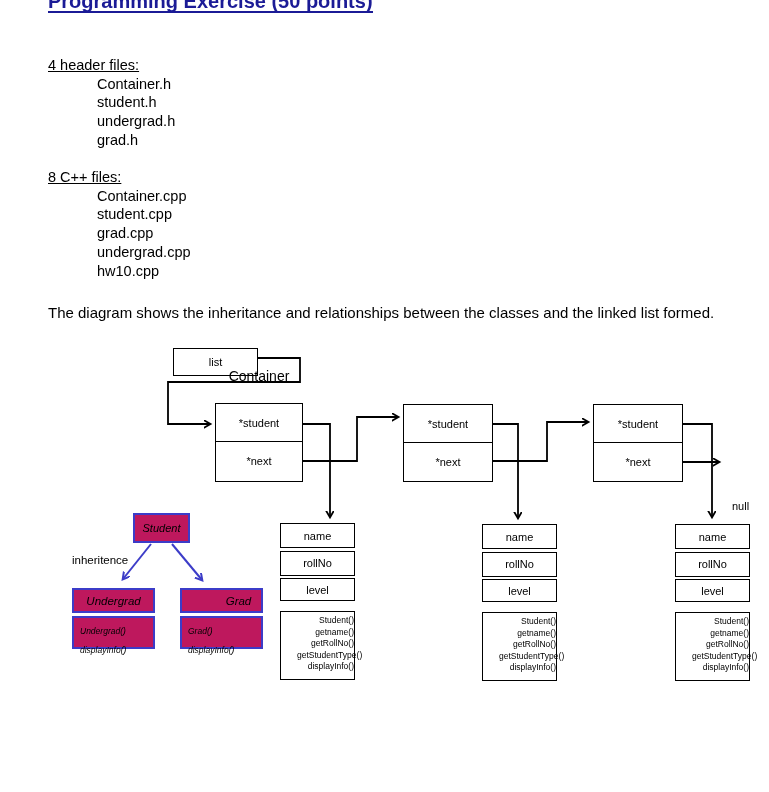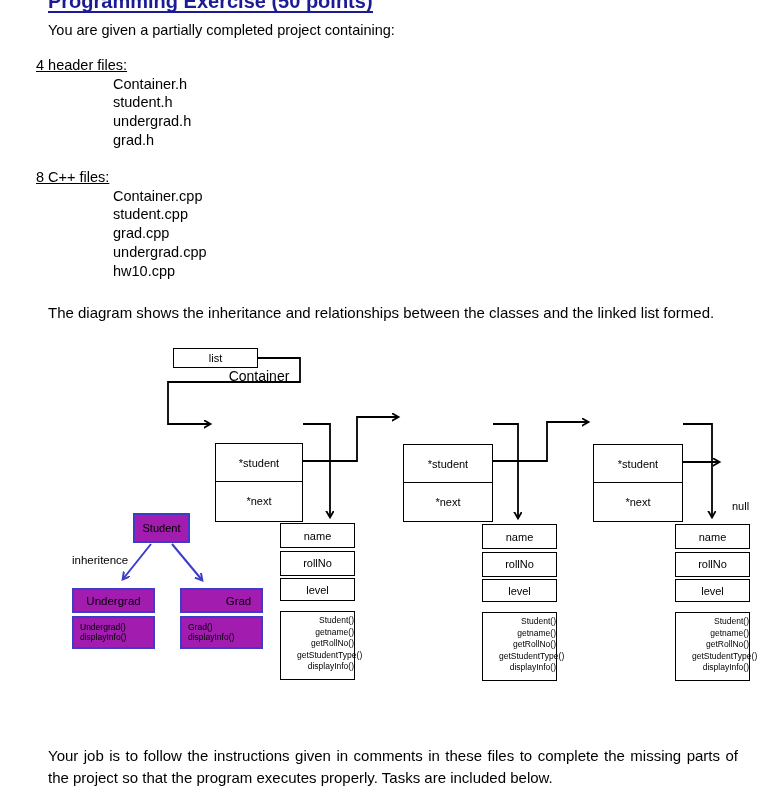--- a/index.html
+++ b/index.html
@@ -9,55 +9,54 @@
   }
   
   .title {
     position:absolute; left:48px; top:-9px; font-size:20px; line-height:20px;
     font-weight:bold; color:var(--title-heading);
     border-bottom:2.5px solid var(--title-heading); padding-bottom:0px;
     white-space:nowrap;
   }
   .para { position:absolute; font-size:14.5px; line-height:19px; }
   .jpara { position:absolute; font-size:15px; line-height:22px; text-align:justify; }
-  .filesec { position:absolute; left:36px; font-size:14.5px; line-height:18.7px; }
+  .filesec { position:absolute; left:48px; font-size:14.5px; line-height:18.7px; }
   .filesec .sec-label { text-decoration:underline; }
-  .filesec .file-item { margin-left:77px; }
+  .filesec .file-item { margin-left:49px; }
   
   .diagram { position:absolute; left:0; top:340px; width:769px; height:345px; }
   .diagram svg { position:absolute; left:0; top:0; }
   .dline { stroke:var(--diagram-line); stroke-width:1.8; fill:none; }
   .blueline { stroke:var(--class-box); stroke-width:2; fill:none; }
   .mk-black { stroke:var(--diagram-line); stroke-width:1.8; fill:none; }
   .mk-blue  { stroke:var(--class-box);  stroke-width:2;   fill:none; }
   .abs { position:absolute; box-sizing:border-box; }
   .bbox { border:1.5px solid var(--diagram-line); background:#fff; }
   .center { display:flex; align-items:center; justify-content:center; }
   .small { font-size:11px; }
-  .node { width:90px; height:78px;margin-top:40px; }
+  .node { width:90px; height:78px; }
   .node .cell { height:37px; display:flex; align-items:center; justify-content:center; font-size:11px; }
   .node .cell.first { border-bottom:1.5px solid var(--diagram-line); }
   .objbox { width:75px;text-align:right; }
   .objbox .fcell { border:1.5px solid var(--diagram-line); background:#fff; height:23px;
     margin-bottom:2.5px; display:flex; align-items:center; justify-content:center; font-size:11px; }
   .objbox .fcell.lvl { height:21px; margin-bottom:10px; }
   .objbox .mcell { border:1.5px solid var(--diagram-line); background:#fff; height:64px;
     font-size:8.5px; line-height:11.6px; padding:3px 0 0 16px; white-space:pre-line; }
-  .classbox { border:2.5px solid var(--class-box); background:#a21caf; }
+  .classbox { border:2.5px solid var(--class-box); background:#be185d;font-style:italic; }
   .classhdr { display:flex; align-items:center; justify-content:center; font-size:11.5px; }
-  .classbody { font-size:8.5px; line-height:10px; padding:4px 0 0 6px; white-space:pre-line; }
+  .classbody { font-size:8.5px; line-height:19px; padding:4px 0 0 6px; white-space:pre-line; }
 </style>
 </head>
 <body>
 
 <div class="page">
 
   <div class="title">Programming Exercise (50 points)</div>
 
-  <div class="para" style="left:48px; top:21px;">You are given a partially completed project containing:</div>
 
   <div class="filesec" style="top:56px;">
     <div class="sec-label">4 header files:</div>
     <div class="file-item">Container.h</div>
     <div class="file-item">student.h</div>
     <div class="file-item">undergrad.h</div>
     <div class="file-item">grad.h</div>
   </div>
 
   <div class="filesec" style="top:168px;">
@@ -86,21 +85,21 @@
       <path class="dline" d="M303,84 L330,84 L330,177" marker-end="url(#ab)"></path>
       <path class="dline" d="M303,121 L357,121 L357,77 L398,77" marker-end="url(#ab)"></path>
       <path class="dline" d="M493,84 L518,84 L518,178" marker-end="url(#ab)"></path>
       <path class="dline" d="M493,121 L547,121 L547,82 L588,82" marker-end="url(#ab)"></path>
       <path class="dline" d="M683,84 L712,84 L712,177" marker-end="url(#ab)"></path>
       <path class="dline" d="M683,122 L719,122" marker-end="url(#ab)"></path>
       <path class="blueline" d="M151,204 L123,239" marker-end="url(#au)"></path>
       <path class="blueline" d="M172,204 L202,240" marker-end="url(#au)"></path>
     </svg>
 
-    <div class="abs bbox center small" style="left:173px; top:8px; width:85px; height:20px;text-align:right;">list</div>
+    <div class="abs bbox center small" style="left:173px; top:8px; width:85px; height:28px;text-align:right;">list</div>
 
     <div class="abs center" style="left:215px; top:28px; width:88px; height:15px; font-size:14px;">Container</div>
 
     <div class="abs bbox node" style="left:215px; top:63px; width:88px; height:79px;">
       <div class="cell first">*student</div>
       <div class="cell">*next</div>
     </div>
 
     <div class="abs bbox node" style="left:403px; top:64px;">
       <div class="cell first">*student</div>
@@ -151,15 +150,14 @@
 
     <div class="abs classbox classhdr" style="left:72px; top:248px; width:83px; height:25px;">Undergrad</div>
     <div class="abs classbox classbody" style="left:72px; top:276px; width:83px; height:33px;">Undergrad()
 displayInfo()</div>
 
     <div class="abs classbox classhdr" style="left:180px; top:248px; width:83px; height:25px;padding-left:34px;">Grad</div>
     <div class="abs classbox classbody" style="left:180px; top:276px; width:83px; height:33px;">Grad()
 displayInfo()</div>
   </div>
 
-  <div class="jpara" style="left:48px; top:745px; width:690px;">Your job is to follow the instructions given in comments in these files to complete the missing parts of the project so that the program executes properly. Tasks are included below.</div>
 
 </div>
 
 </body></html>

